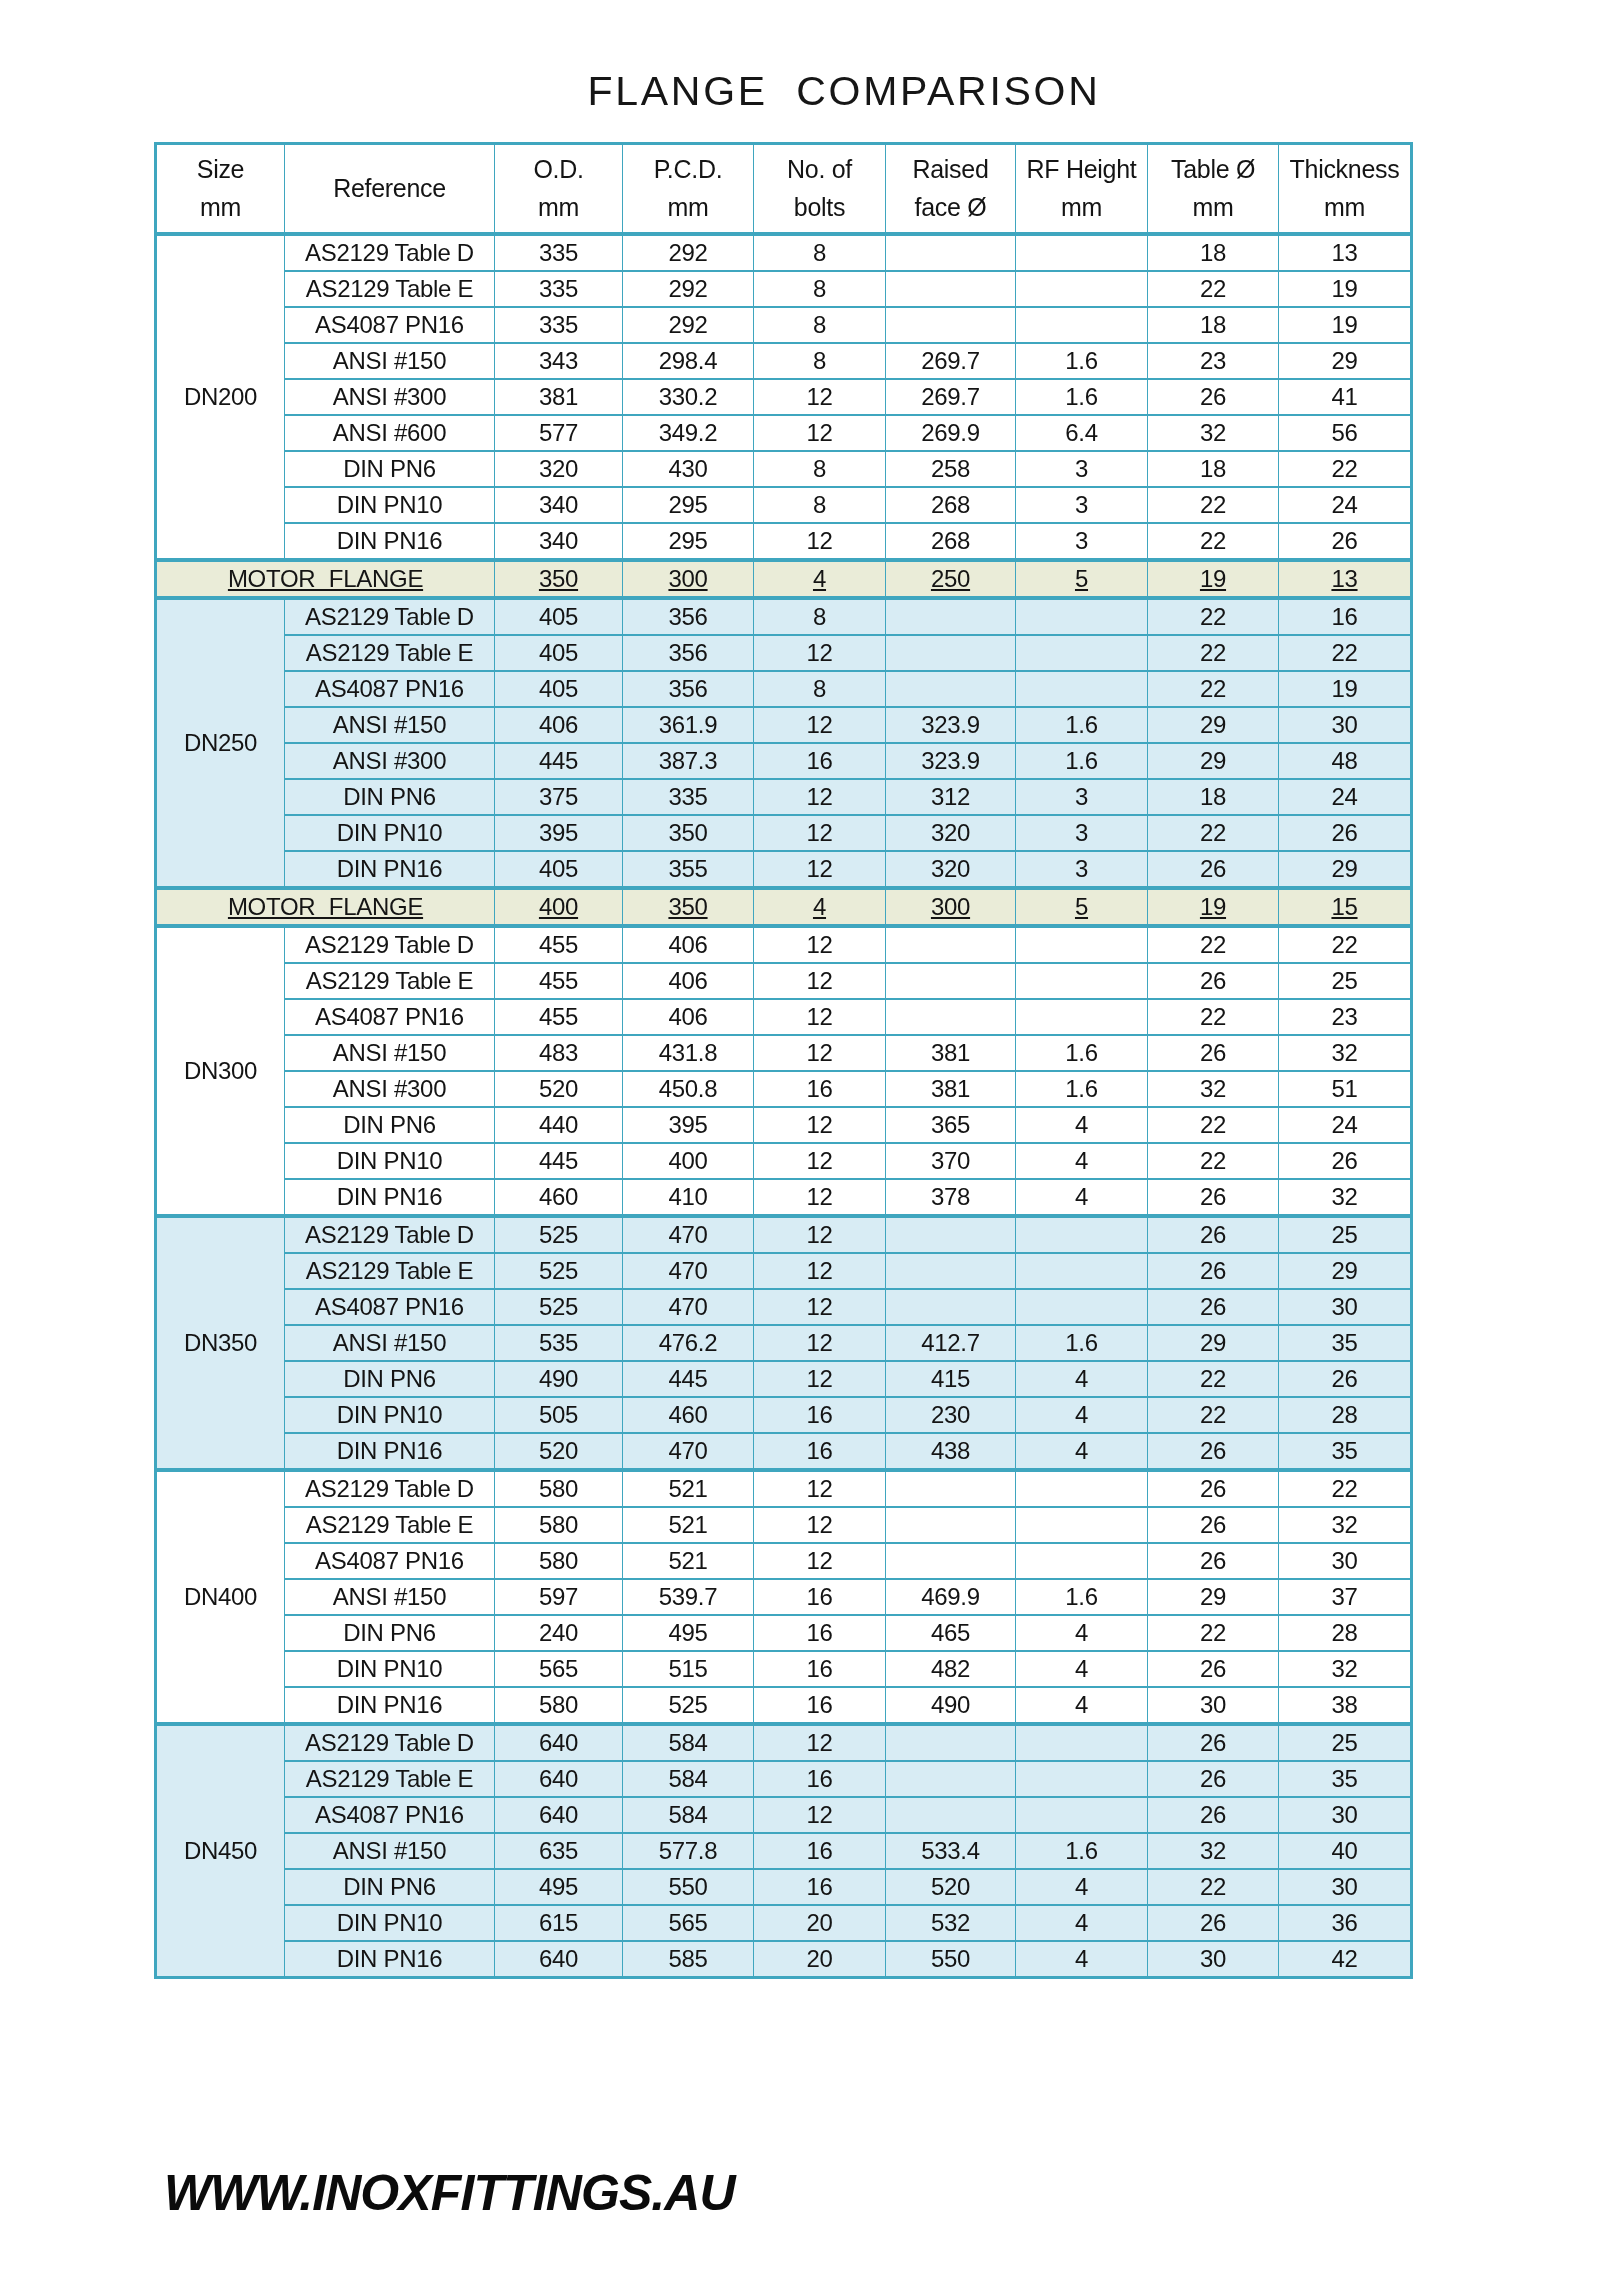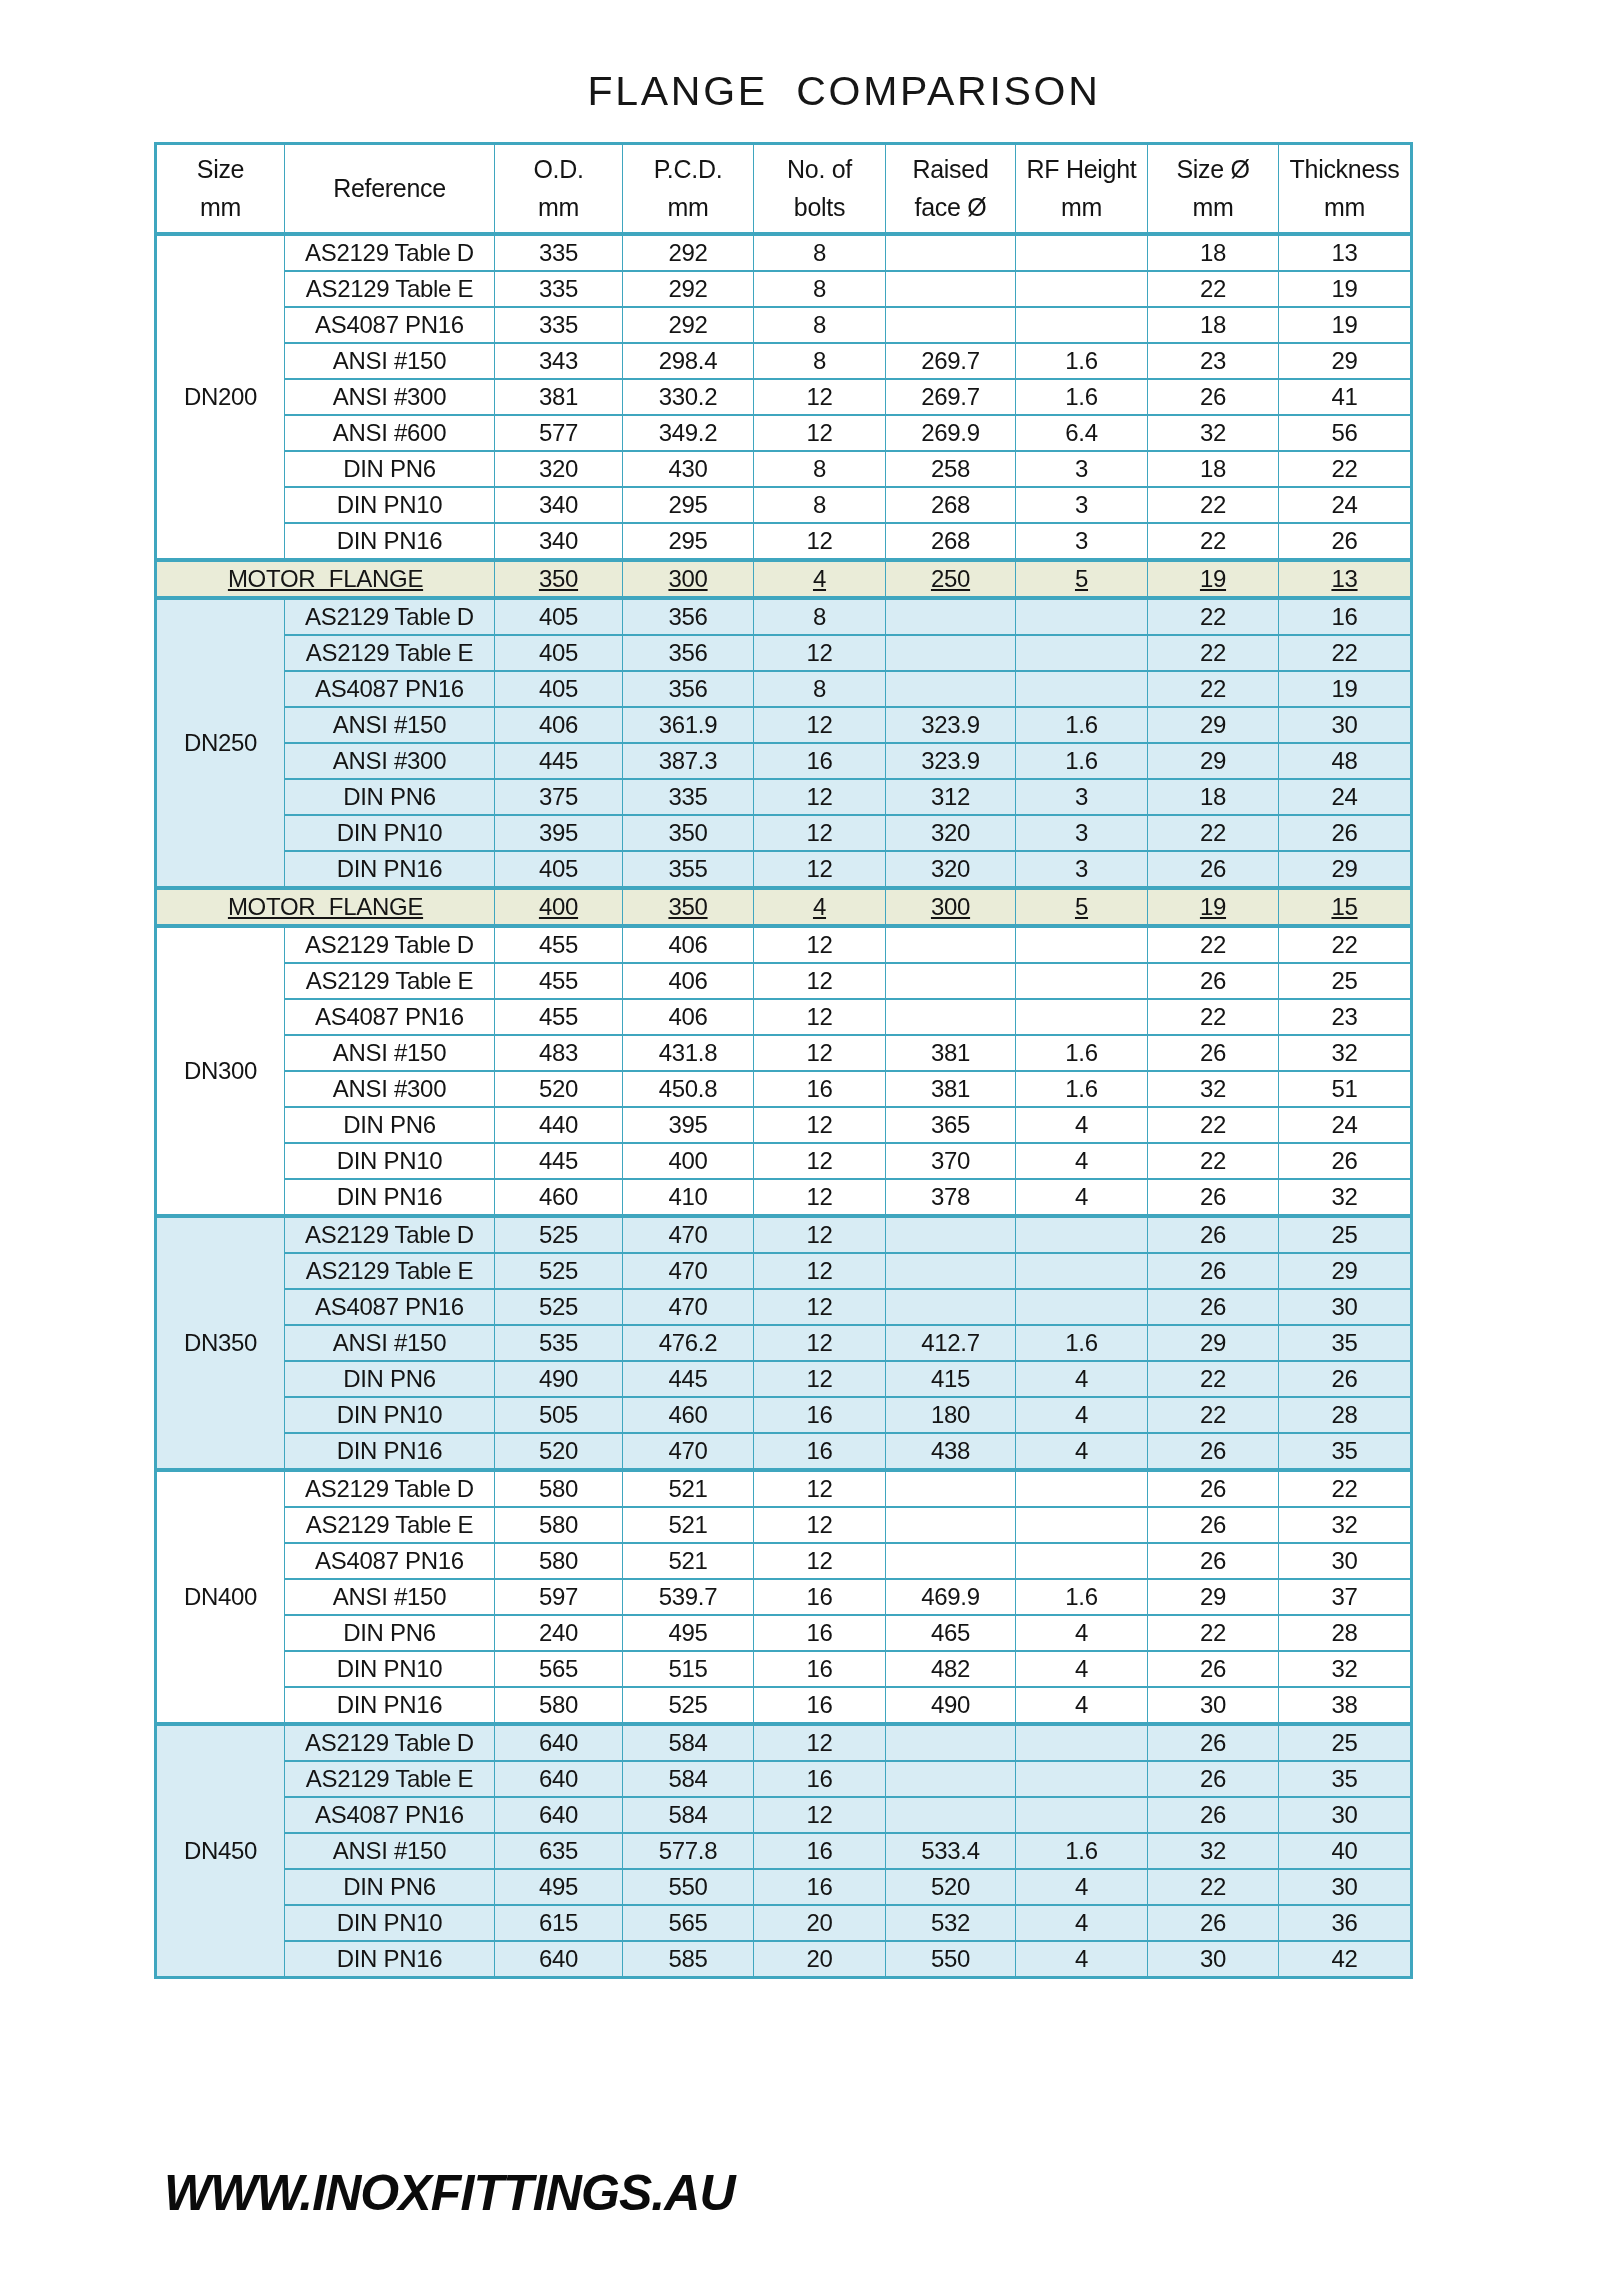--- a/index.html
+++ b/index.html
@@ -137,21 +137,21 @@
               </div>
             </th>
             <th>
               <div class="hlines">
                 <div>RF Height</div>
                 <div>mm</div>
               </div>
             </th>
             <th>
               <div class="hlines">
-                <div>Size Ø</div>
+                <div>Table Ø</div>
                 <div>mm</div>
               </div>
             </th>
             <th>
               <div class="hlines">
                 <div>Thickness</div>
                 <div>mm</div>
               </div>
             </th>
           </tr>
@@ -479,21 +479,21 @@
             <td>415</td>
             <td>4</td>
             <td>22</td>
             <td>26</td>
           </tr>
           <tr class="bg-blue">
             <td>DIN PN10</td>
             <td>505</td>
             <td>460</td>
             <td>16</td>
-            <td>180</td>
+            <td>230</td>
             <td>4</td>
             <td>22</td>
             <td>28</td>
           </tr>
           <tr class="bg-blue">
             <td>DIN PN16</td>
             <td>520</td>
             <td>470</td>
             <td>16</td>
             <td>438</td>

